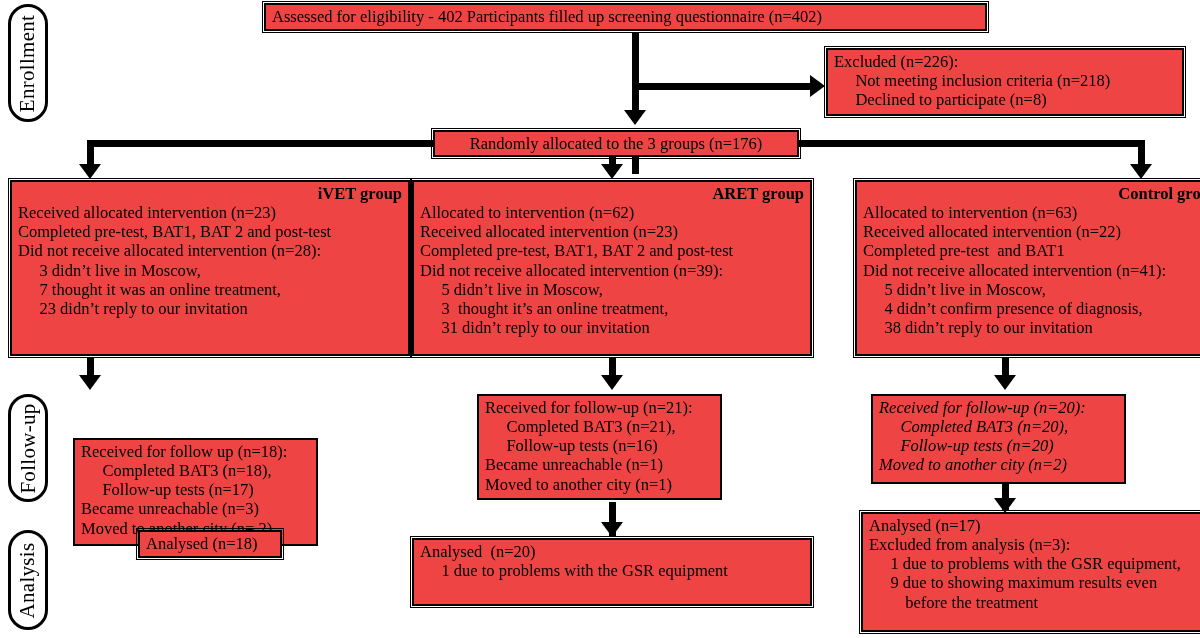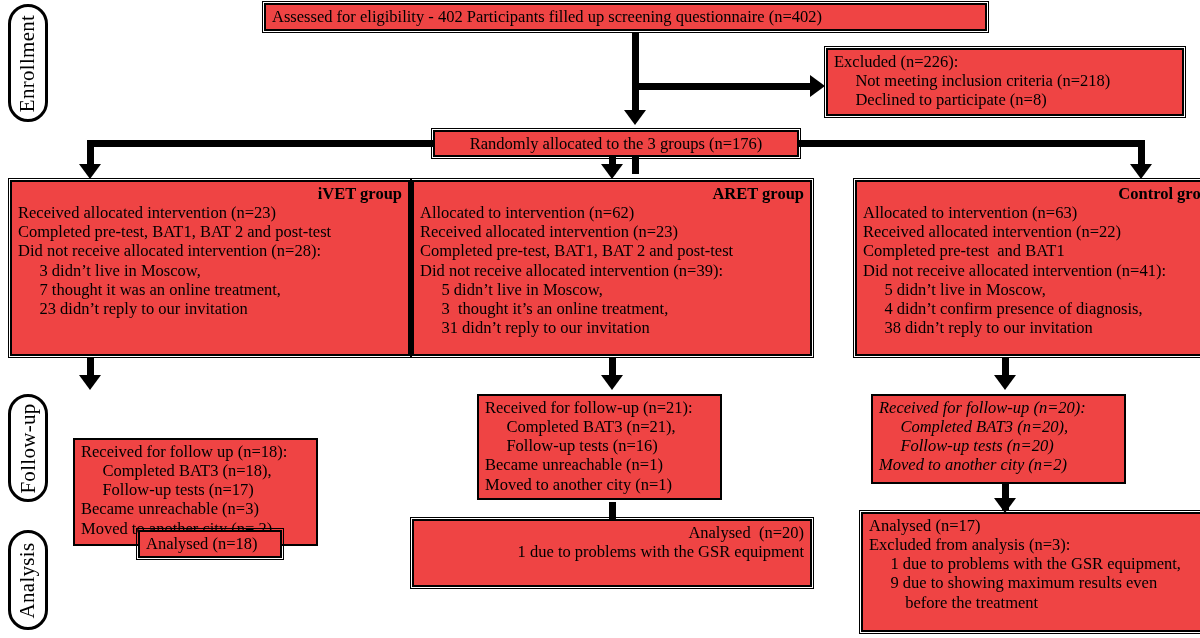--- a/index.html
+++ b/index.html
@@ -200,21 +200,21 @@
   <div class="vline" style="left:609px; top:502px; width:7px; height:34px;"></div>
   <div class="arrow-down" style="left:601px; top:522px;"></div>
 
   <div class="vline" style="left:1002px; top:484px; width:7px; height:26px;"></div>
   <div class="arrow-down" style="left:994px; top:498px;"></div>
 
   <div class="box" style="left:138px; top:530px; width:144px; height:28px;">
     <div class="line">Analysed (n=18)</div>
   </div>
 
-  <div class="box" style="left:412px; top:519px; width:400px; height:68px;text-align:right;">
+  <div class="box" style="left:412px; top:538px; width:400px; height:68px;">
     <div class="line">Analysed  (n=20)</div>
     <div class="line indent1">1 due to problems with the GSR equipment</div>
   </div>
 
   <div class="box" style="left:815px; top:512px; width:372px; height:120px;margin-left:46px;">
     <div class="line">Analysed (n=17)</div>
     <div class="line">Excluded from analysis (n=3):</div>
     <div class="line indent1">1 due to problems with the GSR equipment,</div>
     <div class="line indent1">9 due to showing maximum results even</div>
     <div class="line indent2">before the treatment</div>

